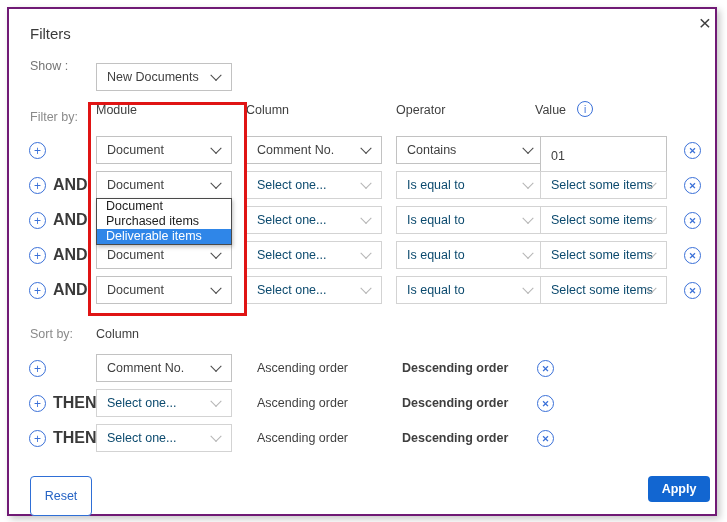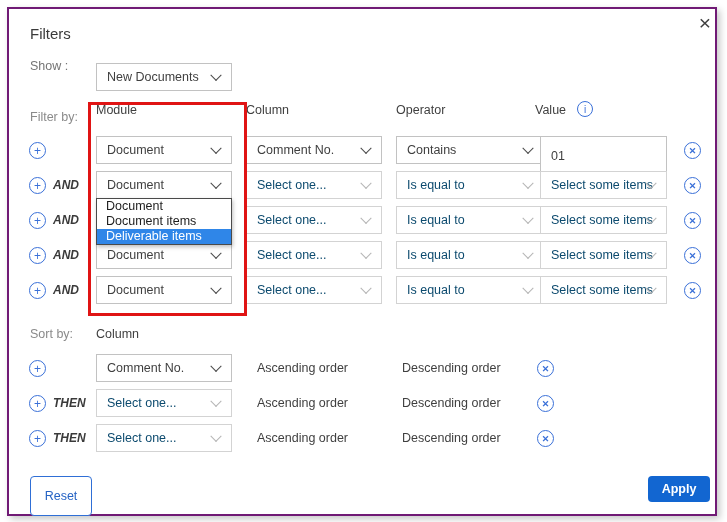--- a/index.html
+++ b/index.html
@@ -49,21 +49,21 @@
 
   .circle-icon {
     position:absolute; width:15px; height:15px; border-radius:50%;
     border:1px solid #3a70d8; color:#3a70d8; box-sizing:content-box;
     display:flex; align-items:center; justify-content:center; cursor:pointer;
     background:#fff;
   }
   .plus-pos { left:20px; top:6px; font-size:12px; line-height:1; }
   .x-pos    { left:675px; top:6px; font-size:9px; font-weight:bold; }
   .x-sort-pos { left:528px; top:6px; font-size:9px; font-weight:bold; }
-  .conj { position:absolute; left:44px; top:0; line-height:28px; font-size:12px; font-weight:bold; color:#3a3a3a;font-style:italic; }
+  .conj { position:absolute; left:44px; top:0; line-height:28px; font-size:16px; font-weight:bold; color:#3a3a3a; }
 
   .info-icon {
     position:absolute; left:568px; top:92px; width:14px; height:14px; border-radius:50%;
     border:1px solid #3a70d8; color:#3a70d8; font-size:10px; font-style:normal;
     display:flex; align-items:center; justify-content:center; cursor:pointer; background:#fff;
   }
 
   .red-rect {
     position:absolute; left:79px; top:93px; width:153px; height:208px;
     border:3px solid #e01414; z-index:20; pointer-events:none;
@@ -75,21 +75,21 @@
     box-shadow:1px 2px 4px rgba(0,0,0,0.25);
   }
   .opt {
     height:15px; line-height:15px; padding-left:9px; font-size:12.5px;
     color:#1d1d1d; white-space:nowrap; overflow:hidden; cursor:pointer;
   }
   .opt.selected { background:#2f86e8; color:#fff; }
 
   .order-lbl { position:absolute; top:0; line-height:28px; font-size:12.5px; color:#3f3f3f; cursor:pointer; }
   .asc-pos { left:248px; }
-  .desc-pos { left:393px; }
+  .desc-pos { left:393px;font-weight:bold; }
 
   .reset-btn {
     position:absolute; left:21px; top:467px; width:62px; height:40px;
     border:1px solid #2f6fd6; border-radius:4px; background:#fff; color:#2563c4;
     font-family:"Liberation Sans", sans-serif; font-size:12.5px; cursor:pointer;
   }
   .apply-btn {
     position:absolute; left:639px; top:467px; width:62px; height:26px;
     border:none; border-radius:4px; background:#1266d1; color:#ffffff;
     font-family:"Liberation Sans", sans-serif; font-size:12.5px; font-weight:bold; cursor:pointer;
@@ -161,21 +161,21 @@
     <span class="conj">AND</span>
     <div class="sel c1"><span>Document</span><span class="chev"></span></div>
     <div class="sel c2 dim"><span>Select one...</span><span class="chev"></span></div>
     <div class="sel c3 dim"><span>Is equal to</span><span class="chev"></span></div>
     <div class="sel c4 dim"><span>Select some items</span><span class="chev"></span></div>
     <span class="circle-icon x-pos">✕</span>
   </div>
 
   <div class="dropdown-list">
     <div class="opt">Document</div>
-    <div class="opt">Document items</div>
+    <div class="opt">Purchased items</div>
     <div class="opt selected">Deliverable items</div>
   </div>
 
   <div class="red-rect"></div>
 
   <div class="lbl" style="left:21px; top:318px;">Sort by:</div>
   <div class="sec-head" style="left:87px; top:318px; position:absolute;">Column</div>
 
   <div class="row" style="top:345px;">
     <span class="circle-icon plus-pos">+</span>

